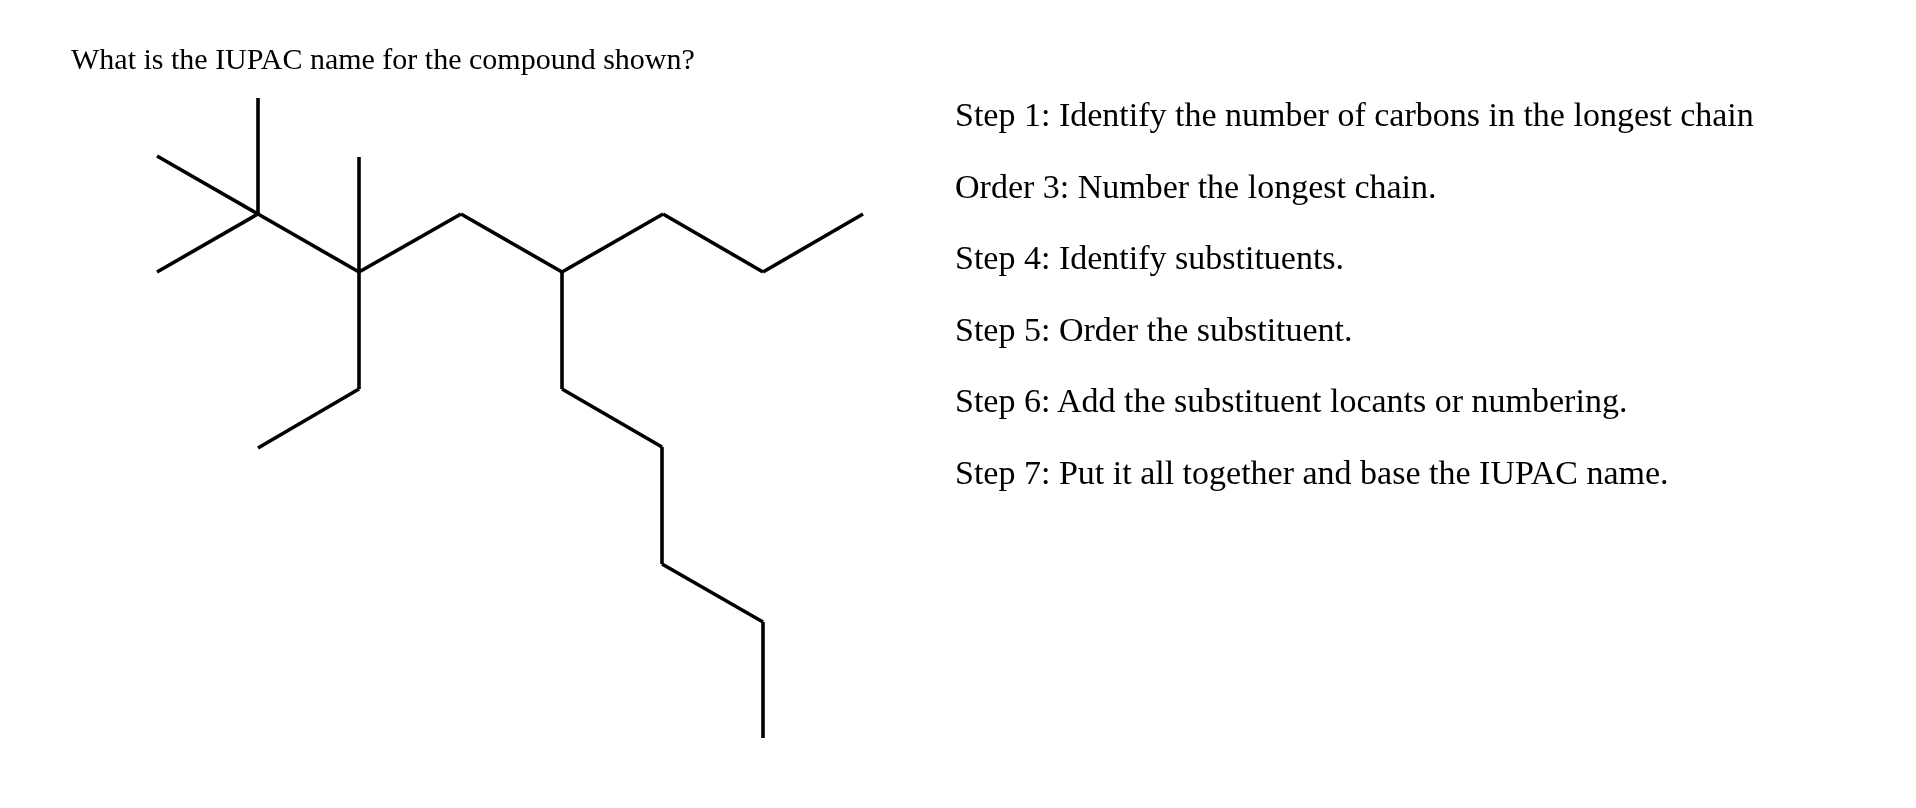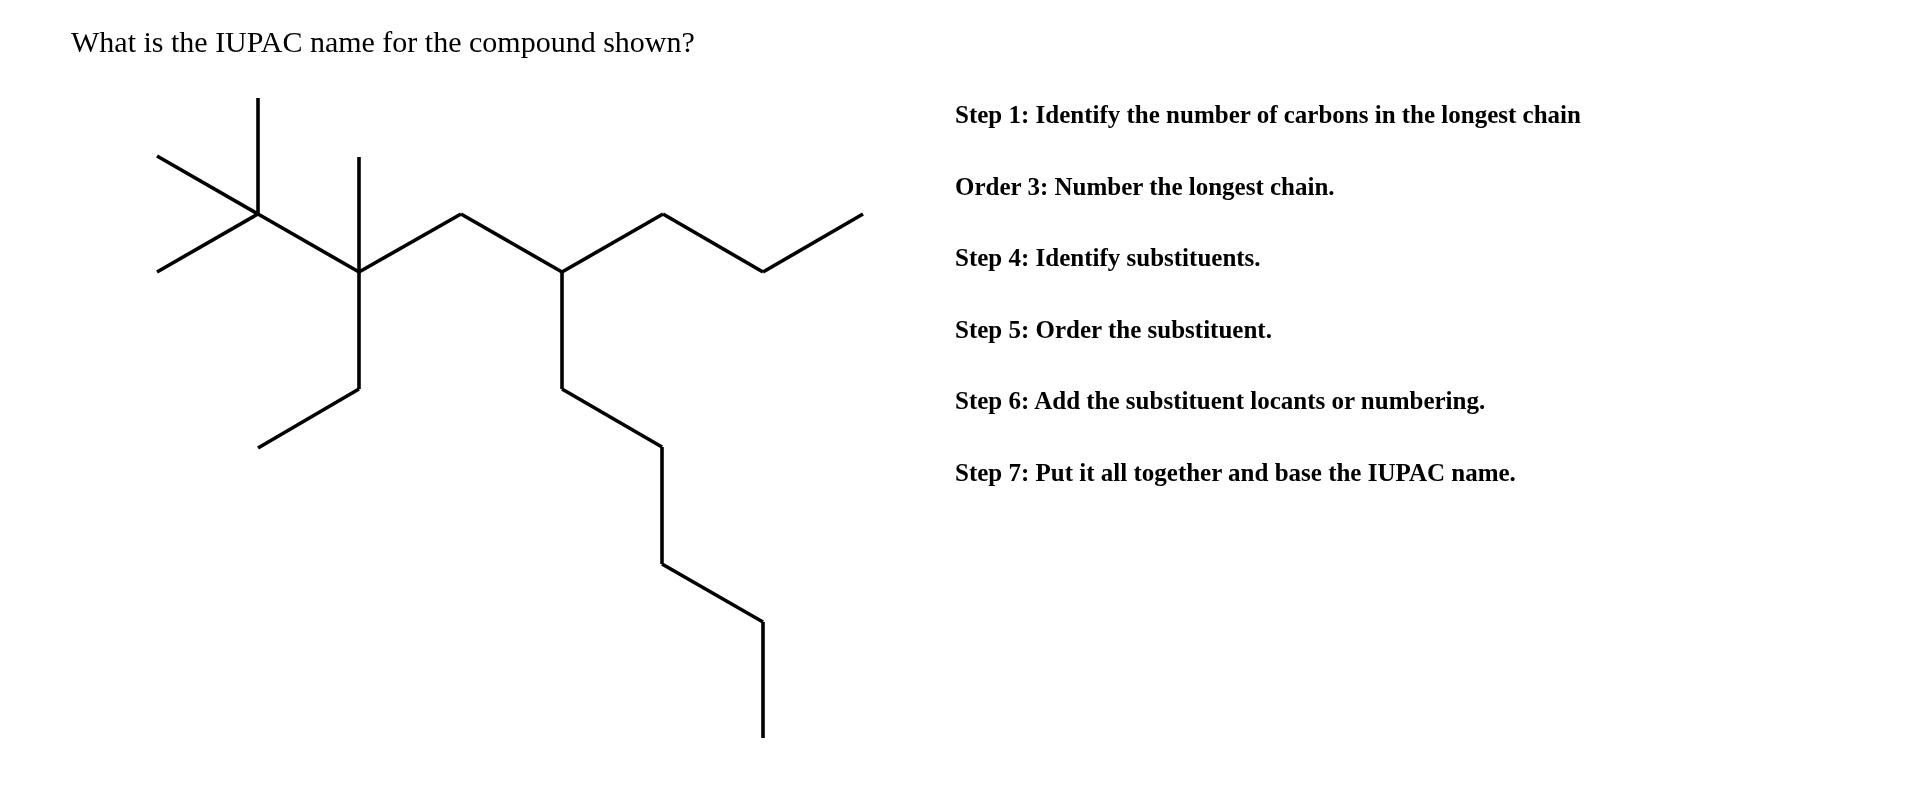--- a/index.html
+++ b/index.html
@@ -1,24 +1,24 @@
 <!DOCTYPE html>
 <html><head>
 <meta charset="utf-8">
 <style>
   html, body { margin: 0; padding: 0; background: #ffffff; }
   body { width: 1916px; height: 808px; position: relative; overflow: hidden;
          font-family: "Liberation Serif", "DejaVu Serif", serif; color: #000000; }
-  .question { position: absolute; left: 71px; top: 22px; font-size: 30px; line-height: 40px;
+  .question { position: absolute; left: 71px; top: 39px; font-size: 30px; line-height: 40px;
               white-space: nowrap; margin: 0; font-weight: normal; }
   .molecule { position: absolute; left: 0; top: 0; width: 960px; height: 808px; }
   .molecule line, .molecule polyline { stroke: #000000; stroke-width: 3.6; fill: none;
               stroke-linecap: butt; stroke-linejoin: miter; }
   .steps { position: absolute; left: 955px; top: 95px; margin: 0; padding: 0; list-style: none; }
-  .step { font-size: 25px; line-height: 40px; height: 71.5px; white-space: nowrap; font-weight: bold; }
+  .step { font-size: 34px; line-height: 40px; height: 71.5px; white-space: nowrap; }
 </style>
 </head>
 <body>
 
 <h1 class="question">What is the IUPAC name for the compound shown?</h1>
 
 <svg class="molecule" viewBox="0 0 960 808" xmlns="http://www.w3.org/2000/svg" id="molecule-svg">
     <line x1="258" y1="98" x2="258" y2="214" stroke="#000000" stroke-linecap="round"></line>
     <line x1="157" y1="156" x2="258" y2="214" stroke="#000000" stroke-linecap="round"></line>
     <line x1="157" y1="272" x2="258" y2="214" stroke="#000000" stroke-linecap="round"></line>

